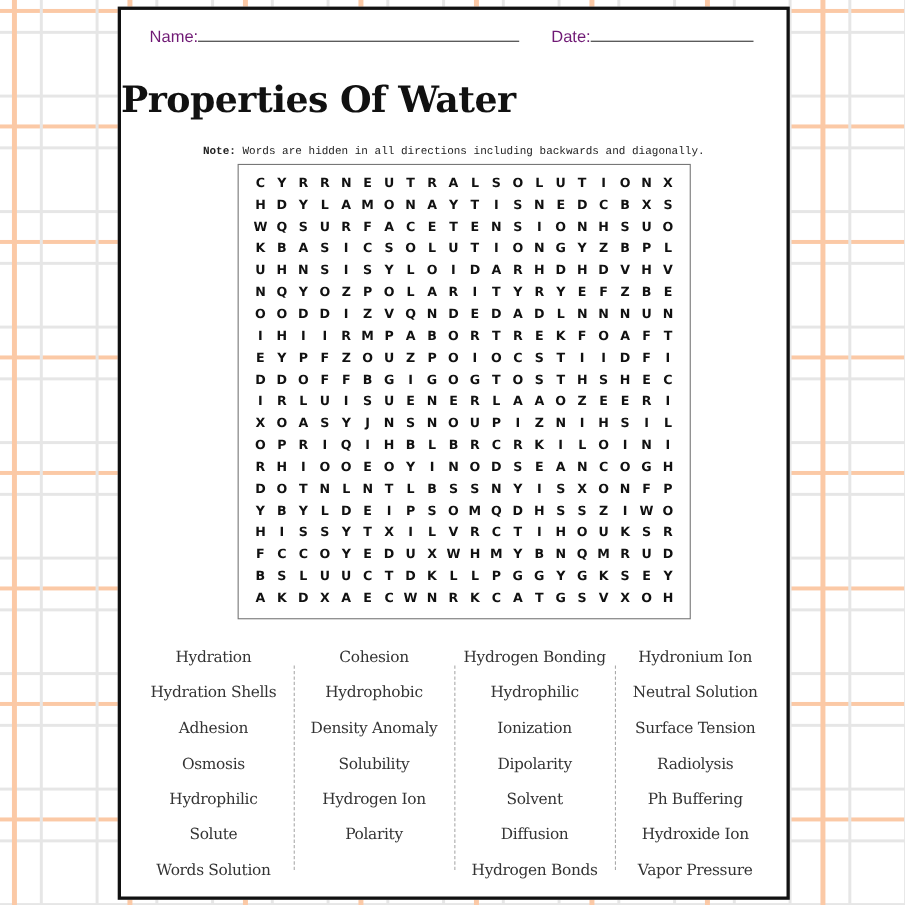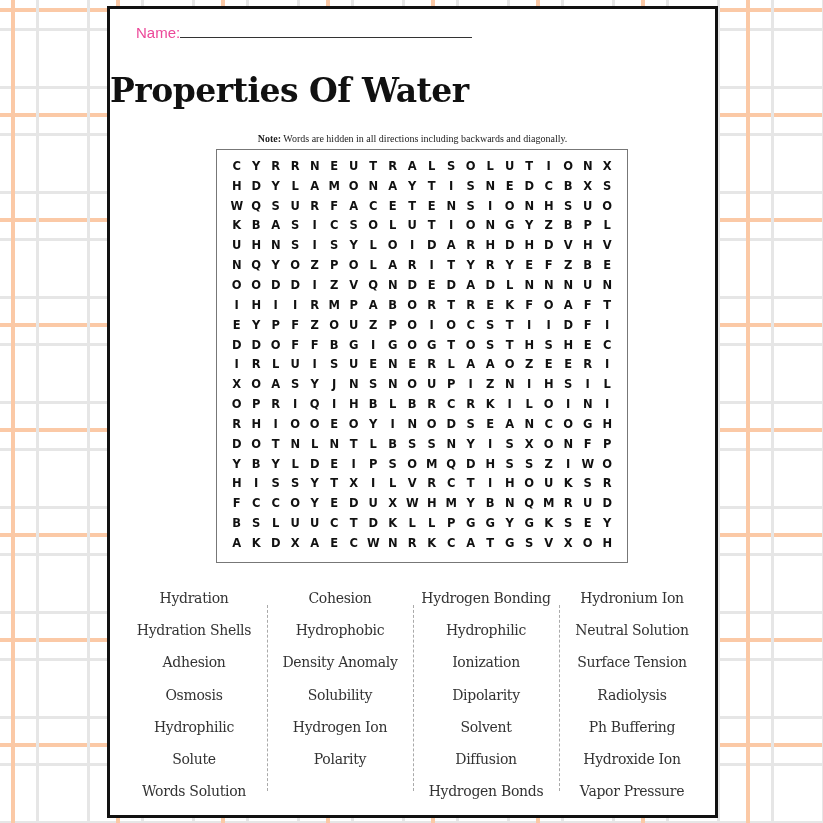--- a/index.html
+++ b/index.html
@@ -17,32 +17,32 @@
       linear-gradient(0deg, transparent 178px, #e6e6e6 178px, #e6e6e6 181px, transparent 181px);
     background-size: 105px 823px, 105px 823px, 105px 823px, 823px 105px, 823px 105px, 823px 105px, 823px 105px, 823px 105px;
     background-repeat: repeat;
   }
   .page {
     position: absolute; left: 107px; top: 6px; width: 605px; height: 806px;
     background: #ffffff; border: 3px solid #111111;
   }
   .name-row {
     position: absolute; top: 14px; left: 26px; right: 30px;
-    font-family: "Liberation Sans", sans-serif; font-size: 15px; color: #ec4899;
+    font-family: "Liberation Sans", sans-serif; font-size: 15px; color: #701a75;
     display: flex; justify-content: space-between;
   }
   .name-row span.line { display: inline-block; border-bottom: 1px solid #333; height: 14px; vertical-align: baseline; }
   .title {
     position: absolute; top: 62px; left: 0; right: 0; text-align: left;
     font-family: "DejaVu Serif", serif; font-weight: bold; font-size: 33px; color: #111;
     letter-spacing: -0.5px;
   }
   .note {
     position: absolute; top: 124px; left: 0; right: 0; text-align: center;
-    font-family: Liberation Serif, serif; font-size: 10px; color: #222;
+    font-family: Liberation Mono, monospace; font-size: 10px; color: #222;
   }
   .note b { font-weight: bold; }
   .grid {
     position: absolute; left: 106px; top: 140px; width: 412px; height: 414px;
     border: 1.5px solid #777; box-sizing: border-box;
     padding: 6px 10px 0 10px;
   }
   .grid-row { display: flex; justify-content: space-between; height: 19.85px; align-items: center; }
   .cell {
     width: 19.7px; text-align: center;
@@ -64,20 +64,23 @@
     line-height: 22px; white-space: nowrap; letter-spacing: -0.3px;
   }
 </style>
 </head>
 <body>
 
 <div class="page">
   <div class="name-row">
     <div>
       <span>Name:</span><span class="line" style="width:292px"></span>
+    </div>
+    <div>
+      <span>Date:</span><span class="line" style="width:148px"></span>
     </div>
   </div>
 
   <div class="title">Properties Of Water</div>
 
   <div class="note">
     <b>Note:</b><span> Words are hidden in all directions including backwards and diagonally.</span>
   </div>
 
   <div class="grid" id="grid">

